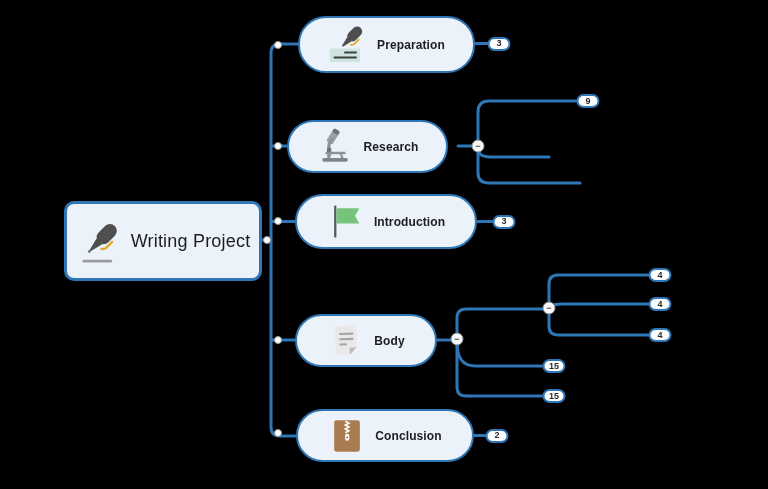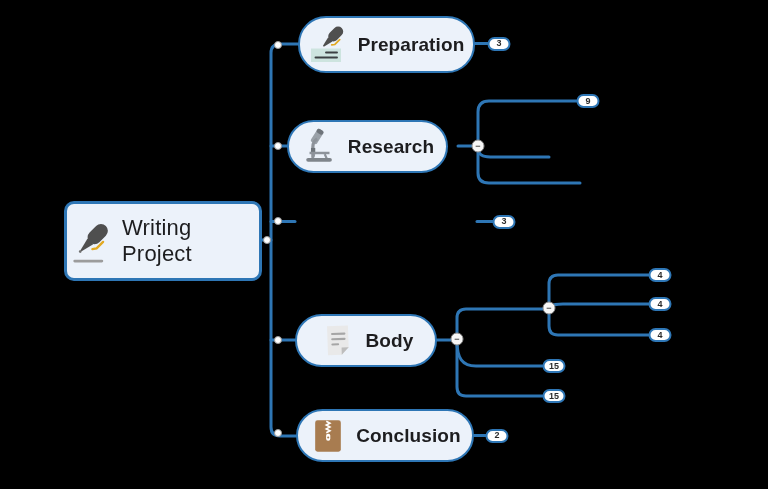--- a/index.html
+++ b/index.html
@@ -14,22 +14,22 @@
     background:var(--canvas-bg);
     font-family:"Liberation Sans","DejaVu Sans",sans-serif;
   }
   .connector{position:absolute;left:0;top:0;pointer-events:none;}
   .connector path{fill:none;stroke:var(--line);stroke-width:3;stroke-linecap:round;}
   .node{
     position:absolute; display:flex; align-items:center; justify-content:center;
     gap:9px; background:var(--node-fill); border:2.5px solid var(--node-border);
     box-sizing:border-box; color:var(--text);
   }
-  .root{border-radius:10px; border-width:3px; font-size:22px; font-weight:500; letter-spacing:.2px;}
-  .topic{border-radius:28px; font-size:19px; font-weight:600; letter-spacing:.1px;}
+  .root{border-radius:10px; border-width:3px; font-size:18px; font-weight:500; letter-spacing:.2px;}
+  .topic{border-radius:28px; font-size:12px; font-weight:600; letter-spacing:.1px;}
   .node .icon{flex:0 0 auto; display:flex; align-items:center; justify-content:center;}
   .badge{
     position:absolute; transform:translate(-50%,-50%);
     min-width:11px; height:10px; padding:0 4px;
     background:var(--badge-bg); border:2.2px solid var(--badge-border); border-radius:8px;
     display:flex; align-items:center; justify-content:center;
     font-size:9px; font-weight:bold; color:var(--badge-text); line-height:1;
   }
   .collapse{
     position:absolute; transform:translate(-50%,-50%);
@@ -126,20 +126,29 @@
         <path d="M12.5 31 V20 Q12.5 14 17 11.5" stroke="#8d939a" stroke-width="3.4" fill="none"></path>
         <rect x="10.5" y="21" width="4.5" height="4.5" fill="#6e747a"></rect>
         <rect x="9" y="25" width="21" height="2.6" fill="#8d939a"></rect>
         <path d="M14 27.5 L12 32 M25 27.5 L27 32" stroke="#8d939a" stroke-width="2.4"></path>
         <rect x="5.5" y="31.5" width="27" height="4" rx="2" fill="#7f858b"></rect>
       </svg>
     </span>
     <span>Research</span>
   </div>
 
+  <div class="node topic" style="left:295px;top:194px;width:182px;height:55px">
+    <span class="icon">
+      <svg width="38" height="38" viewBox="0 0 40 40">
+        <rect x="7.5" y="2.5" width="2.4" height="34" rx="1.2" fill="#555a5e"></rect>
+        <polygon points="10,5.5 34,5.5 29.5,13.5 34,21.5 10,21.5" fill="#76c47c"></polygon>
+      </svg>
+    </span>
+    <span>Introduction</span>
+  </div>
 
   <div class="node topic" style="left:296px;top:409px;width:178px;height:53px">
     <span class="icon">
       <svg width="38" height="38" viewBox="0 0 40 40">
         <rect x="6.5" y="3.5" width="27" height="33" rx="2.5" fill="#a87c50"></rect>
         <path d="M18.2 4.5 L22 6.5 L18.2 8.5 L22 10.5 L18.2 12.5 L22 14.5 L18.2 16.5" stroke="#ffffff" stroke-width="1.7" fill="none"></path>
         <rect x="18" y="17.5" width="4.4" height="7.5" rx="2" fill="#ffffff"></rect>
         <circle cx="20.2" cy="21.5" r="1.1" fill="#a87c50"></circle>
       </svg>
     </span>

